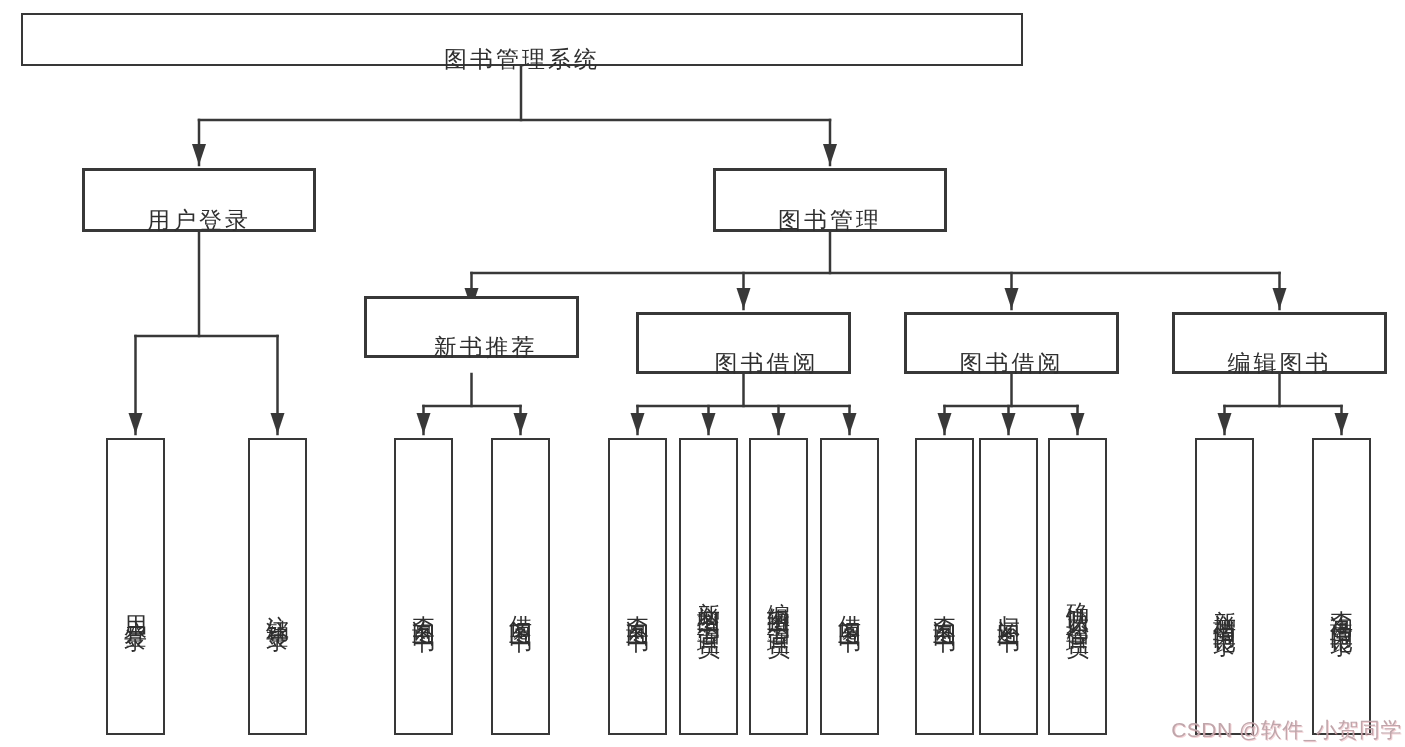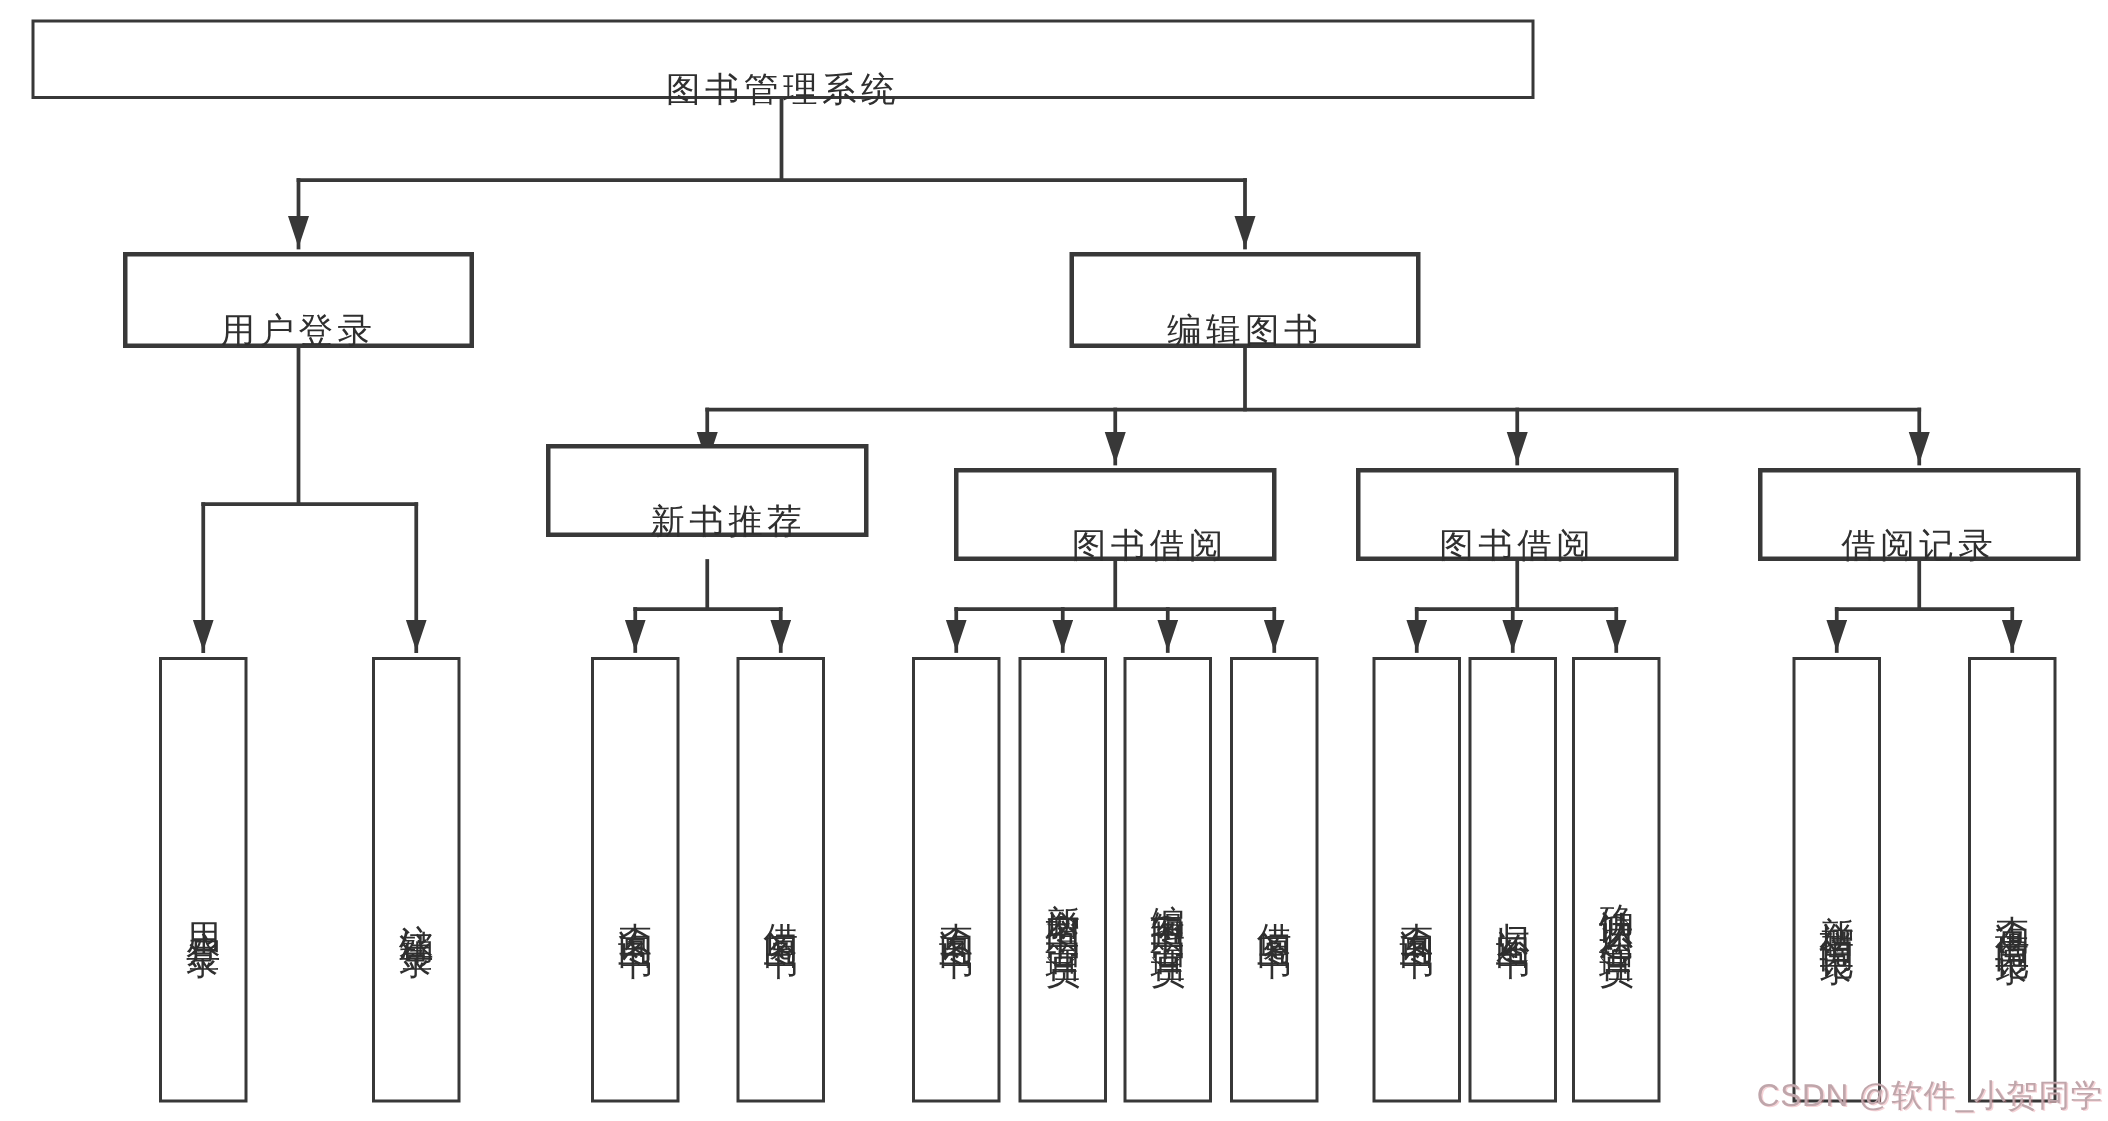--- a/index.html
+++ b/index.html
@@ -116,34 +116,34 @@
   </svg>
 
   <div class="node root" style="left:21px;top:13px;width:1002px;height:53px;">
     <span class="lbl">图书管理系统</span>
   </div>
 
   <div class="node" style="left:82px;top:168px;width:234px;height:64px;">
     <span class="lbl">用户登录</span>
   </div>
   <div class="node" style="left:713px;top:168px;width:234px;height:64px;">
-    <span class="lbl">编辑图书</span>
+    <span class="lbl">图书管理</span>
   </div>
 
   <div class="node" style="left:364px;top:296px;width:215px;height:62px;padding-left:28px;">
     <span class="lbl">新书推荐</span>
   </div>
   <div class="node" style="left:636px;top:312px;width:215px;height:62px;padding-left:46px;">
     <span class="lbl">图书借阅</span>
   </div>
   <div class="node" style="left:904px;top:312px;width:215px;height:62px;">
     <span class="lbl">图书借阅</span>
   </div>
   <div class="node" style="left:1172px;top:312px;width:215px;height:62px;">
-    <span class="lbl">借阅记录</span>
+    <span class="lbl">编辑图书</span>
   </div>
 
   <div class="node leaf" style="left:106px;">
     <span class="lbl">用户登录</span>
   </div>
   <div class="node leaf" style="left:248px;">
     <span class="lbl">注销登录</span>
   </div>
 
   <div class="node leaf" style="left:394px;">

